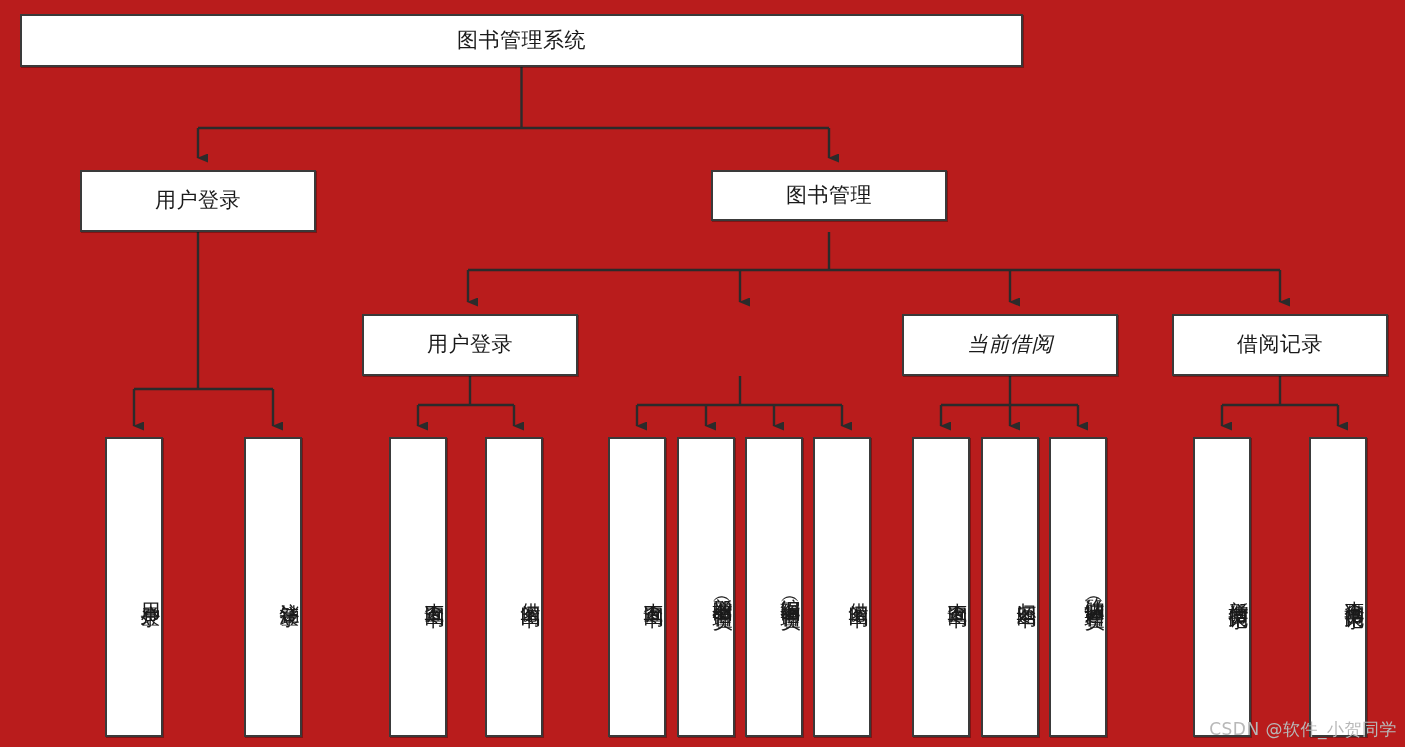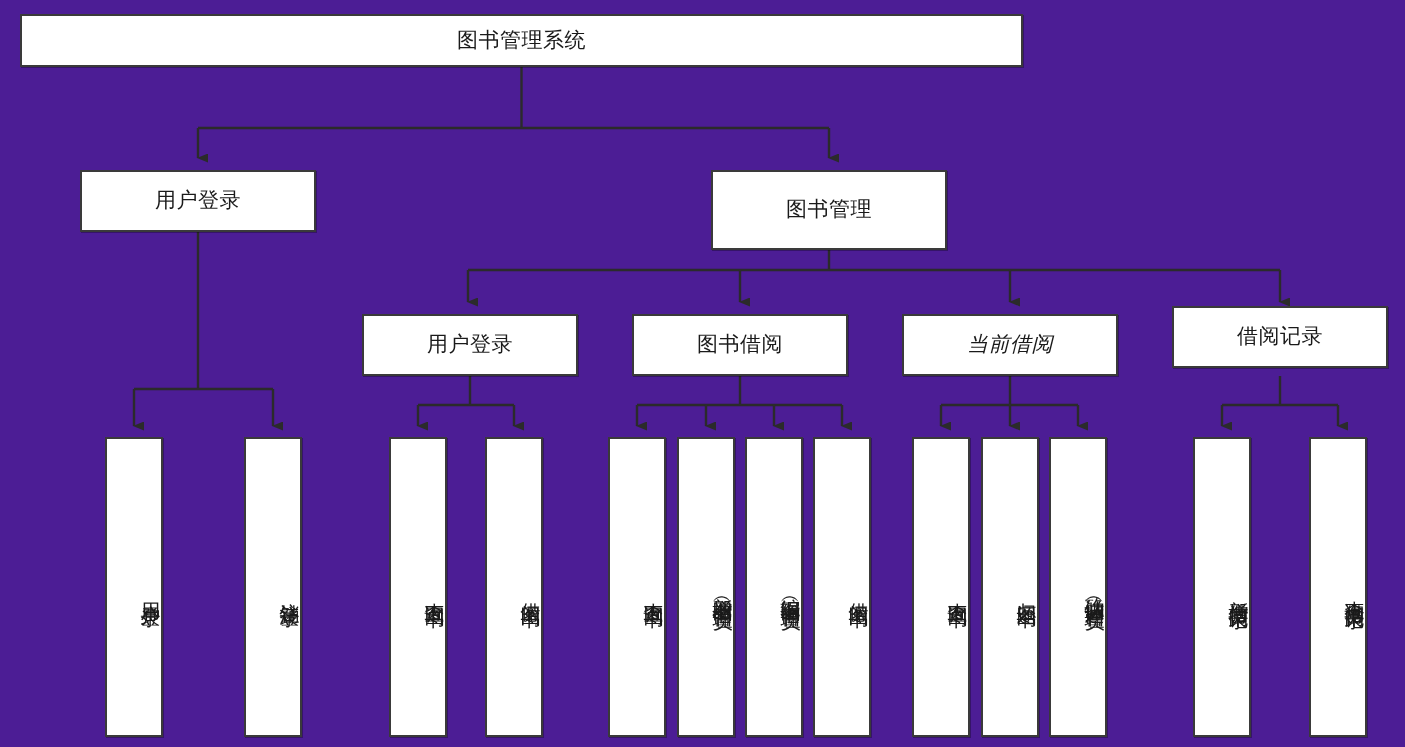--- a/index.html
+++ b/index.html
@@ -8,21 +8,21 @@
     padding: 0;
     background: #ffffff;
   }
   body {
     font-family: "DejaVu Sans", "Liberation Sans", sans-serif;
   }
   #diagram-canvas {
     position: relative;
     width: 1405px;
     height: 747px;
-    background: #4c1d95;
+    background: #b91c1c;
     overflow: hidden;
   }
   #edge-layer {
     position: absolute;
     left: 0;
     top: 0;
     width: 1405px;
     height: 747px;
     pointer-events: none;
   }
@@ -133,34 +133,31 @@
     </g>
   </svg>
 
   <div class="node root horiz" style="left:20px; top:14px; width:1003px; height:53px;">
     <span class="node-label">图书管理系统</span>
   </div>
 
   <div class="node horiz" style="left:80px; top:170px; width:236px; height:62px;">
     <span class="node-label">用户登录</span>
   </div>
-  <div class="node horiz" style="left:711px; top:170px; width:236px; height:80px;">
+  <div class="node horiz" style="left:711px; top:170px; width:236px; height:51px;">
     <span class="node-label">图书管理</span>
   </div>
 
   <div class="node horiz" style="left:362px; top:314px; width:216px; height:62px;">
     <span class="node-label">用户登录</span>
   </div>
-  <div class="node horiz" style="left:632px; top:314px; width:216px; height:62px;">
-    <span class="node-label">图书借阅</span>
-  </div>
   <div class="node horiz" style="left:902px; top:314px; width:216px; height:62px;font-style:italic;">
     <span class="node-label">当前借阅</span>
   </div>
-  <div class="node horiz" style="left:1172px; top:306px; width:216px; height:62px;">
+  <div class="node horiz" style="left:1172px; top:314px; width:216px; height:62px;">
     <span class="node-label">借阅记录</span>
   </div>
 
   <div class="node leaf" style="left:105px; top:437px; width:58px; height:300px;">
     <span class="node-label">用户登录</span>
   </div>
   <div class="node leaf" style="left:244px; top:437px; width:58px; height:300px;">
     <span class="node-label">注销登录</span>
   </div>
 
@@ -194,14 +191,15 @@
     <span class="node-label">确认归还（管理员）</span>
   </div>
 
   <div class="node leaf" style="left:1193px; top:437px; width:58px; height:300px;">
     <span class="node-label">新增借阅记录</span>
   </div>
   <div class="node leaf" style="left:1309px; top:437px; width:58px; height:300px;">
     <span class="node-label">查询借阅记录</span>
   </div>
 
+  <div id="watermark">CSDN @软件_小贺同学</div>
 
 </div>
 
 </body></html>

